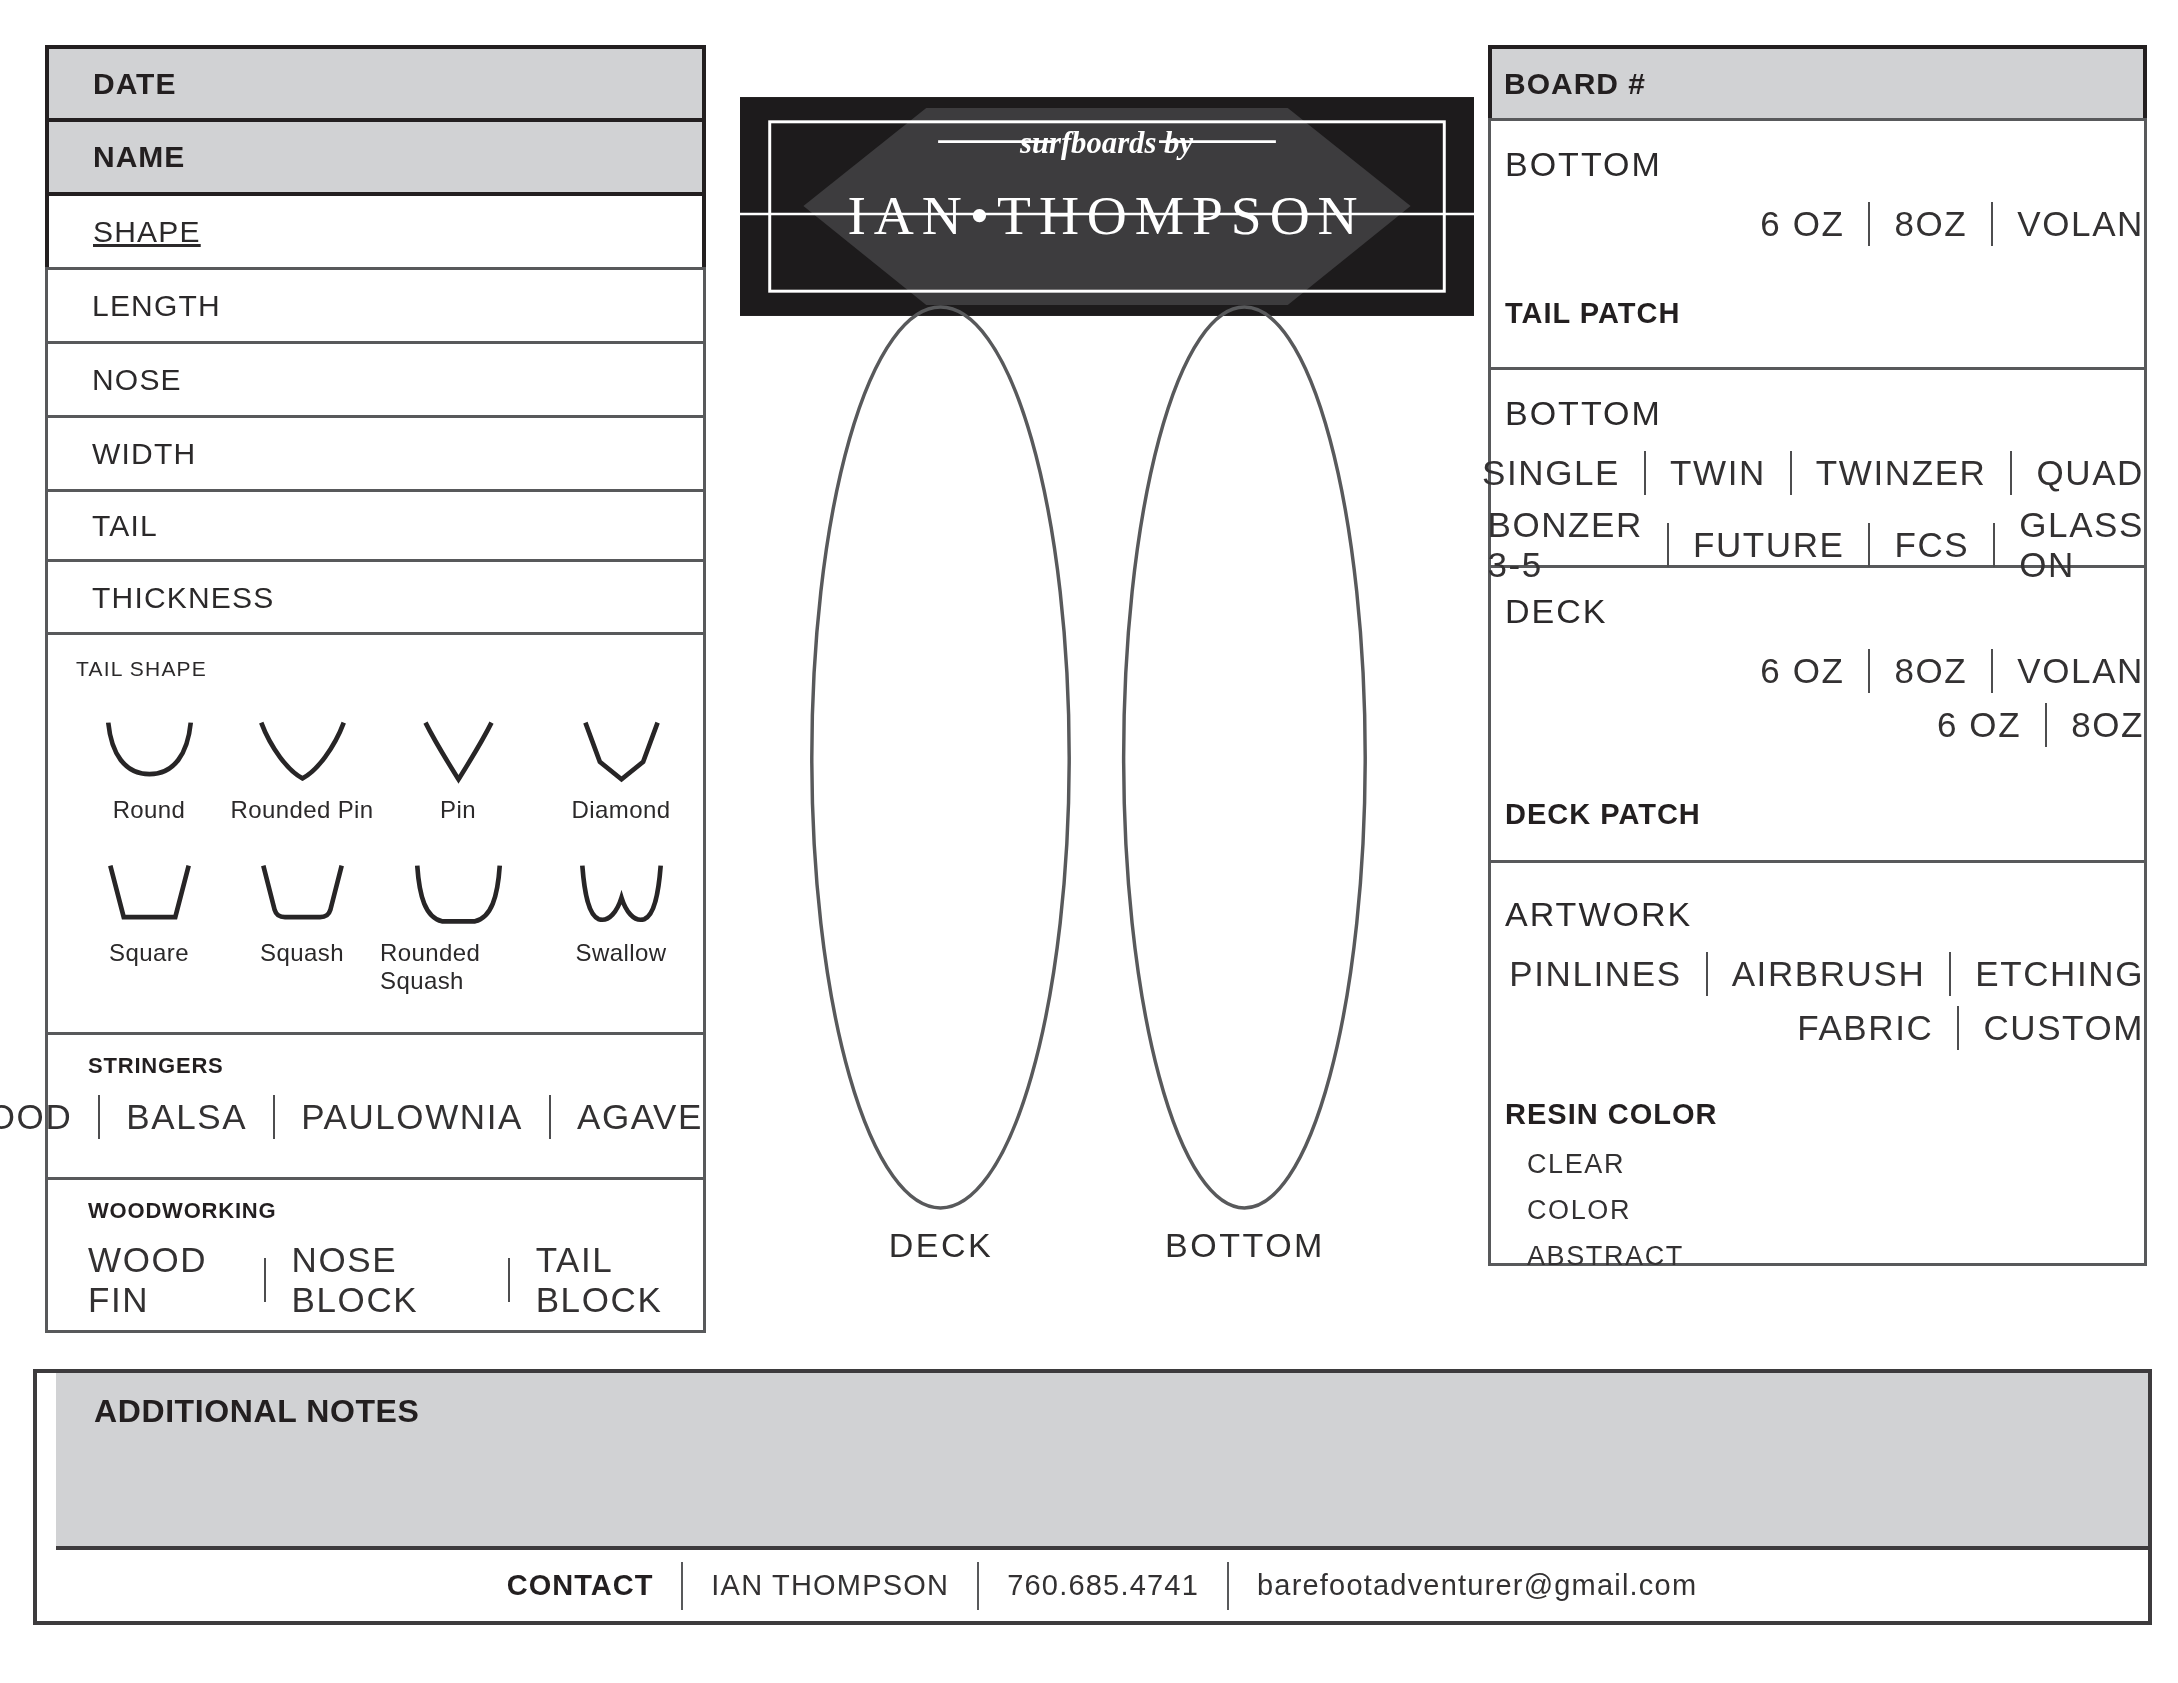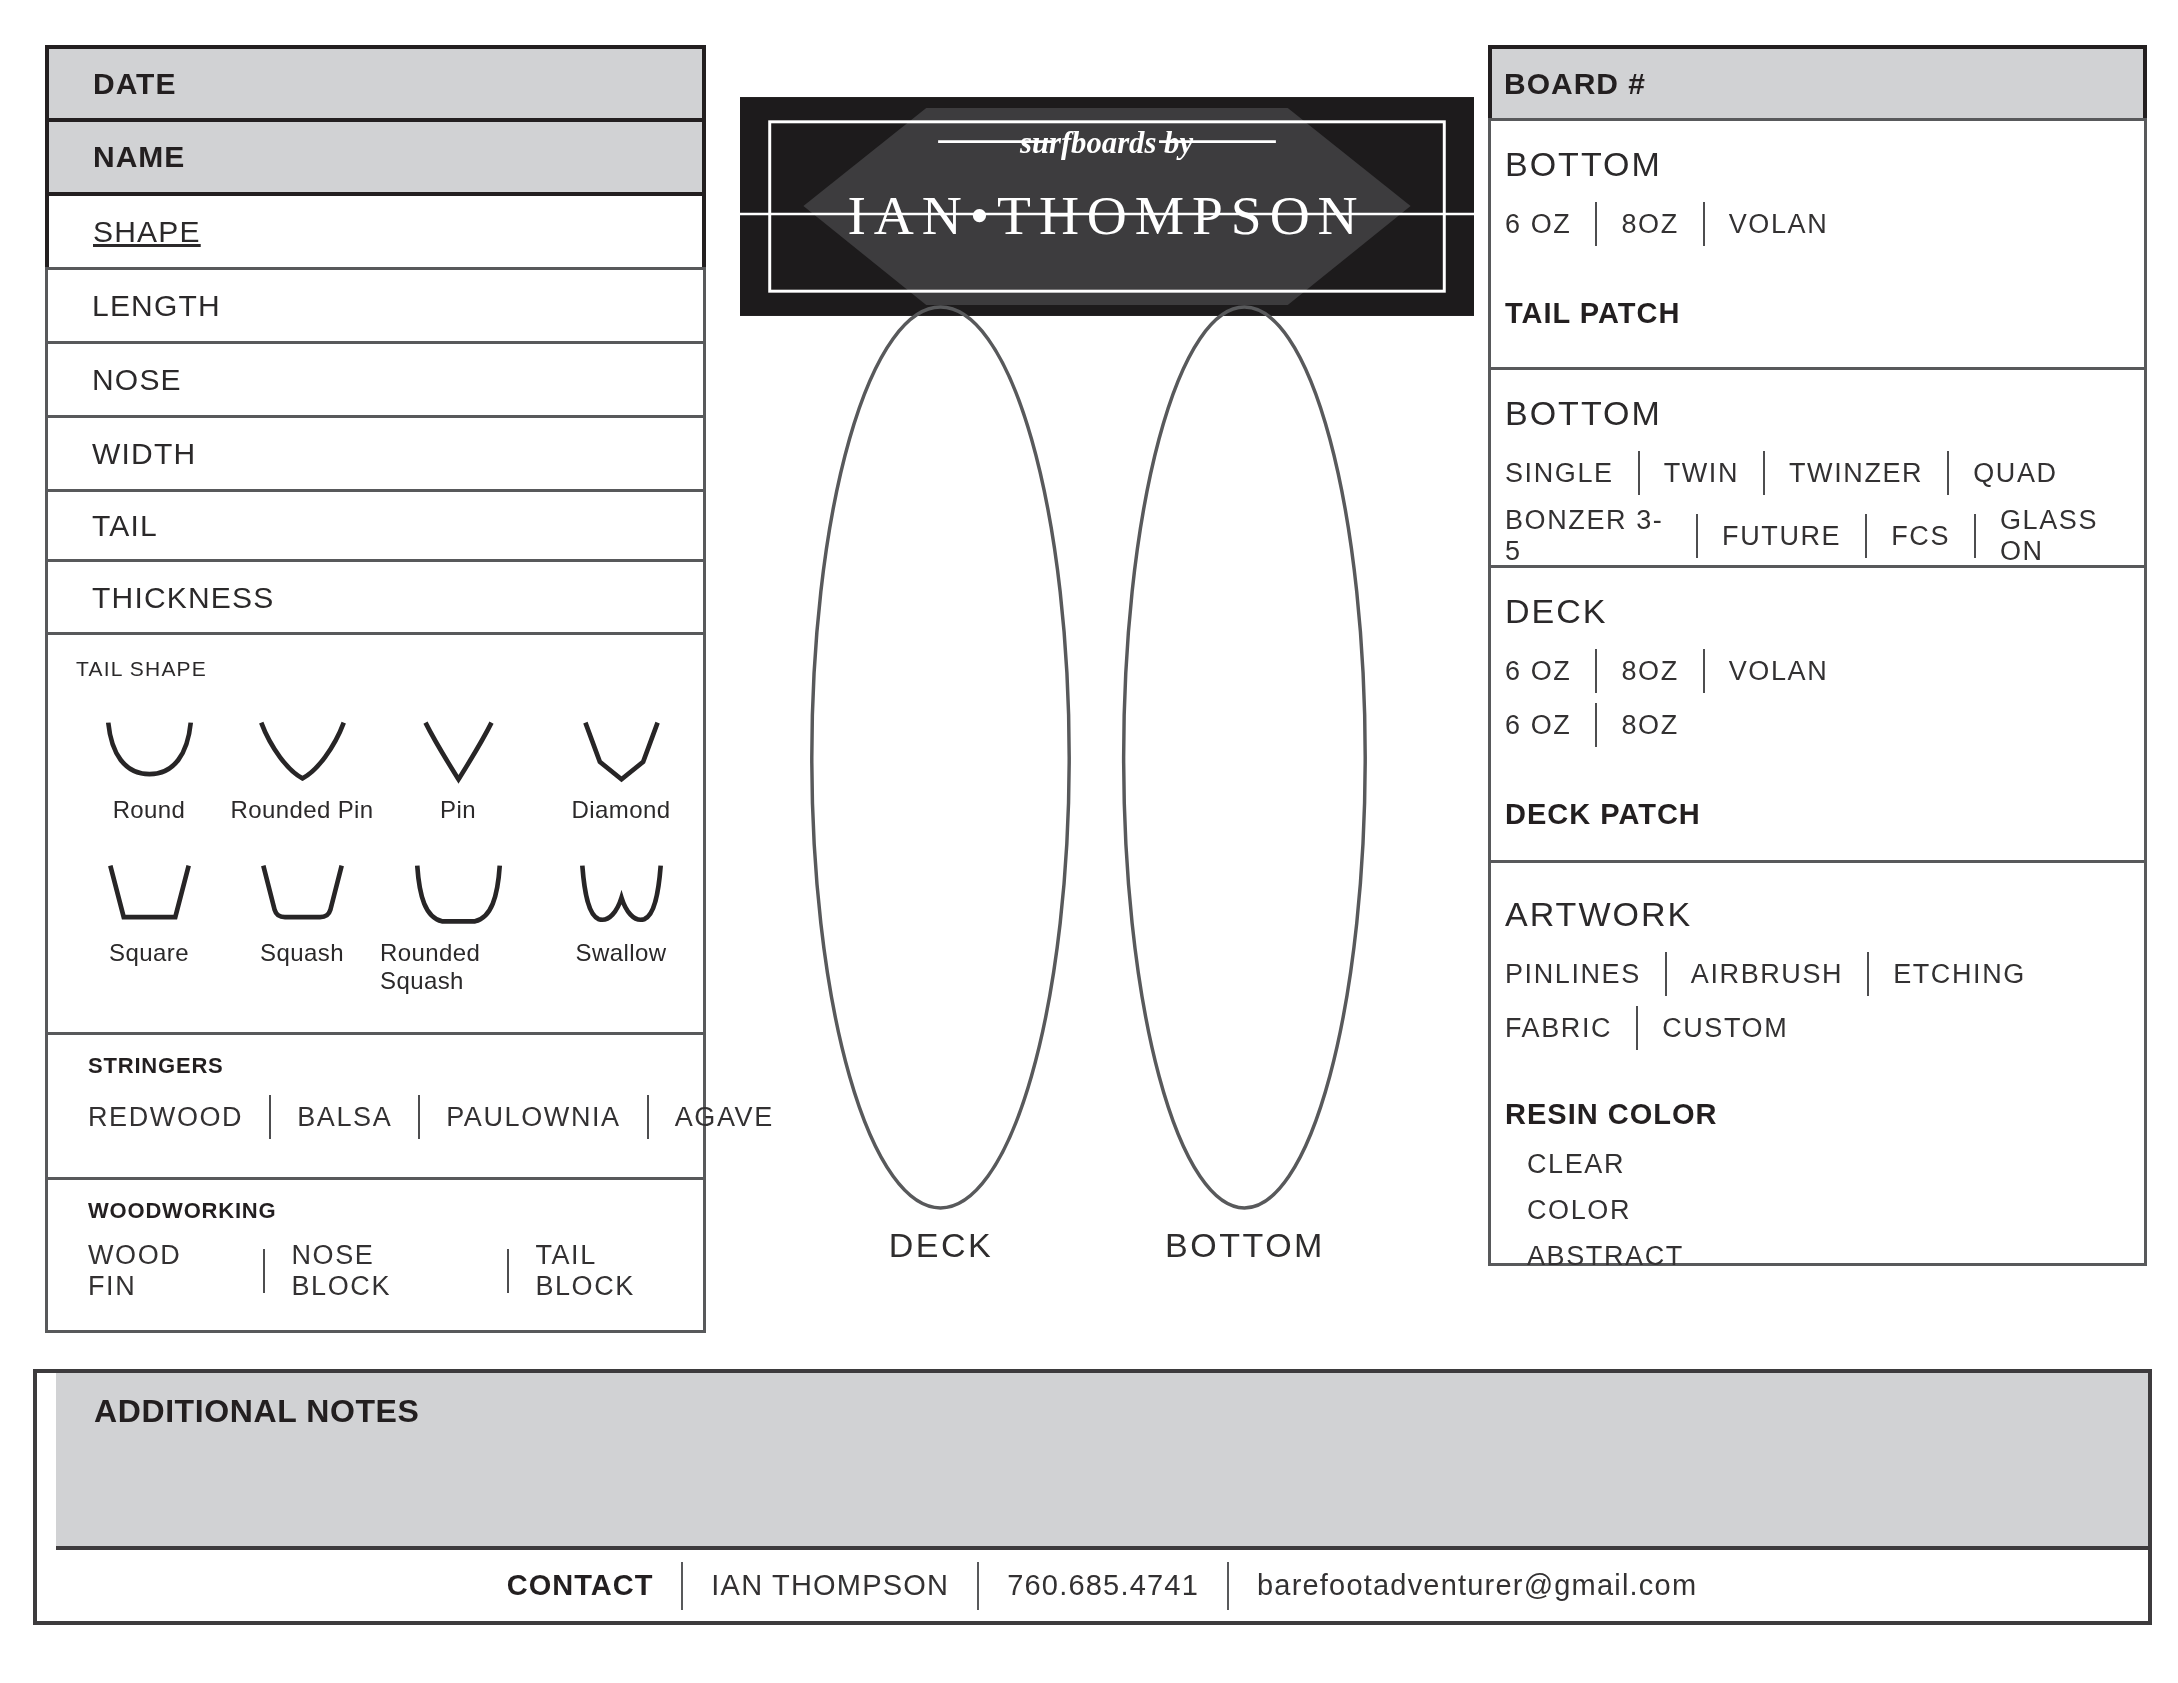--- a/index.html
+++ b/index.html
@@ -22,21 +22,21 @@
   .tailshape-box{height:404px;padding-top:22px;}
   .tailshape-box .flabel{padding-left:28px;font-size:21px;letter-spacing:1.2px;}
   .shape-grid{margin-top:38px;padding-left:26px;display:grid;
               grid-template-columns:150px 156px 156px 170px;row-gap:38px;}
   .shape-cell{display:flex;flex-direction:column;align-items:center;}
   .shape-cell svg{width:99px;height:65px;}
   .shape-cell .shape-label{margin-top:12px;font-size:24px;letter-spacing:0.4px;color:#2b292a;}
   .sec-box{height:149px;padding:18px 0 0 40px;}
   .sec-box.h158{height:156px;}
   .sec-title{font-weight:700;font-size:22px;letter-spacing:0.8px;color:#231f20;}
-  .opts{display:flex;align-items:center;margin-top:16px;font-size:27px;letter-spacing:1.6px;color:#333132;}
+  .opts{display:flex;align-items:center;margin-top:16px;font-size:35px;letter-spacing:1.6px;color:#333132;justify-content:flex-end;}
   .vd{width:2px;height:44px;background:#4d4d4f;margin:0 26px;flex:0 0 auto;}
 
   
   .right-col{left:1488px;width:659px;}
   .rsection{box-sizing:border-box;border:3px solid #58595b;margin-top:-4px;background:#fff;
             padding-left:14px;}
   .rsection .sec-head{font-size:34px;letter-spacing:2px;margin-top:24px;color:#2b292a;}
   .rsection .sec-head.mt32{margin-top:32px;}
   .rsection .opts{margin-top:18px;}
   .rsection .opts.tight{margin-top:10px;}

